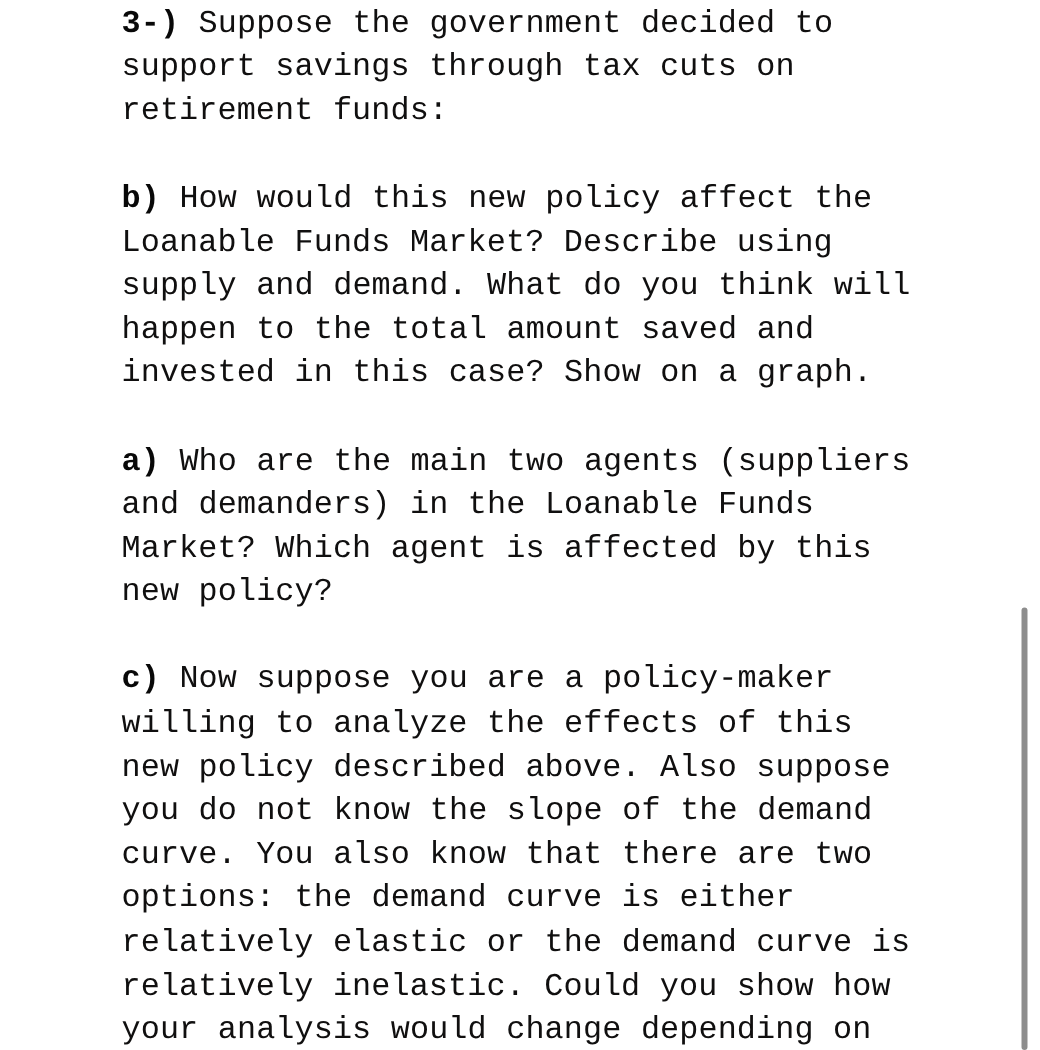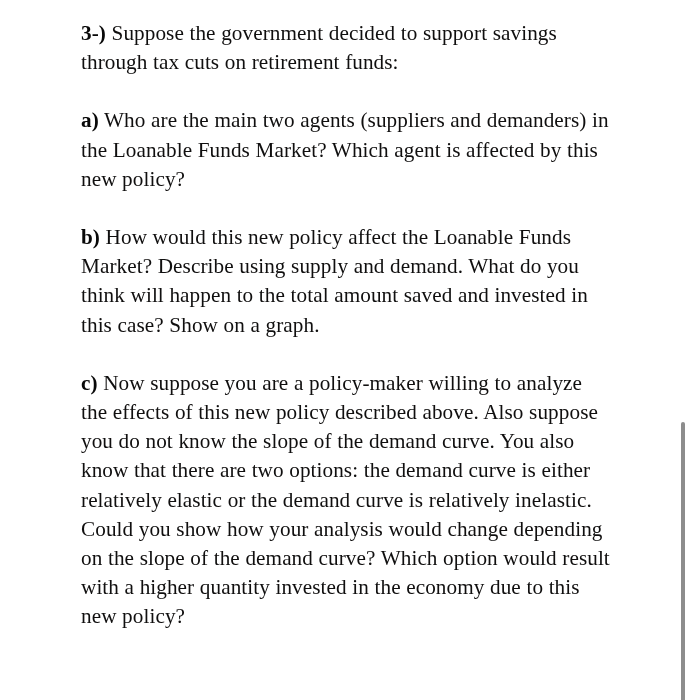--- a/index.html
+++ b/index.html
@@ -11,24 +11,25 @@
     height: 700px;
     background: #ffffff;
     font-family: "Liberation Serif", "DejaVu Serif", serif;
     overflow: hidden;
     position: relative;
   }
 
   #document-page {
     position: absolute;
     left: 0;
-    top: 17px;
+    top: 0;
     width: 693px;
     height: 648px;
     background: #ffffff;
+    font-family: Liberation Mono, monospace;
   }
 
   #question-body {
     position: absolute;
     left: 81px;
     top: 2px;
     width: 532px;
   }
 
   .question-paragraph {
@@ -76,23 +77,23 @@
 </style>
 </head>
 <body>
 
 <div id="document-page">
 
   <div id="question-body">
 
     <p class="question-paragraph"><span class="part-label">3-)</span><span class="part-text"> Suppose the government decided to support savings through tax cuts on retirement funds:</span></p>
 
+    <p class="question-paragraph"><span class="part-label">b)</span><span class="part-text"> How would this new policy affect the Loanable Funds Market? Describe using supply and demand. What do you think will happen to the total amount saved and invested in this case? Show on a graph.</span></p>
+
     <p class="question-paragraph"><span class="part-label">a)</span><span class="part-text"> Who are the main two agents (suppliers and demanders) in the Loanable Funds Market? Which agent is affected by this new policy?</span></p>
-
-    <p class="question-paragraph"><span class="part-label">b)</span><span class="part-text"> How would this new policy affect the Loanable Funds Market? Describe using supply and demand. What do you think will happen to the total amount saved and invested in this case? Show on a graph.</span></p>
 
     <p class="question-paragraph"><span class="part-label">c)</span><span class="part-text"> Now suppose you are a policy-maker willing to analyze the effects of this new policy described above. Also suppose you do not know the slope of the demand curve. You also know that there are two options: the demand curve is either relatively elastic or the demand curve is relatively inelastic. Could you show how your analysis would change depending on the slope of the demand curve? Which option would result with a higher quantity invested in the economy due to this new policy?</span></p>
 
   </div>
 
   <div id="scrollbar-track">
     <div id="scrollbar-thumb"></div>
   </div>
 
 </div>

